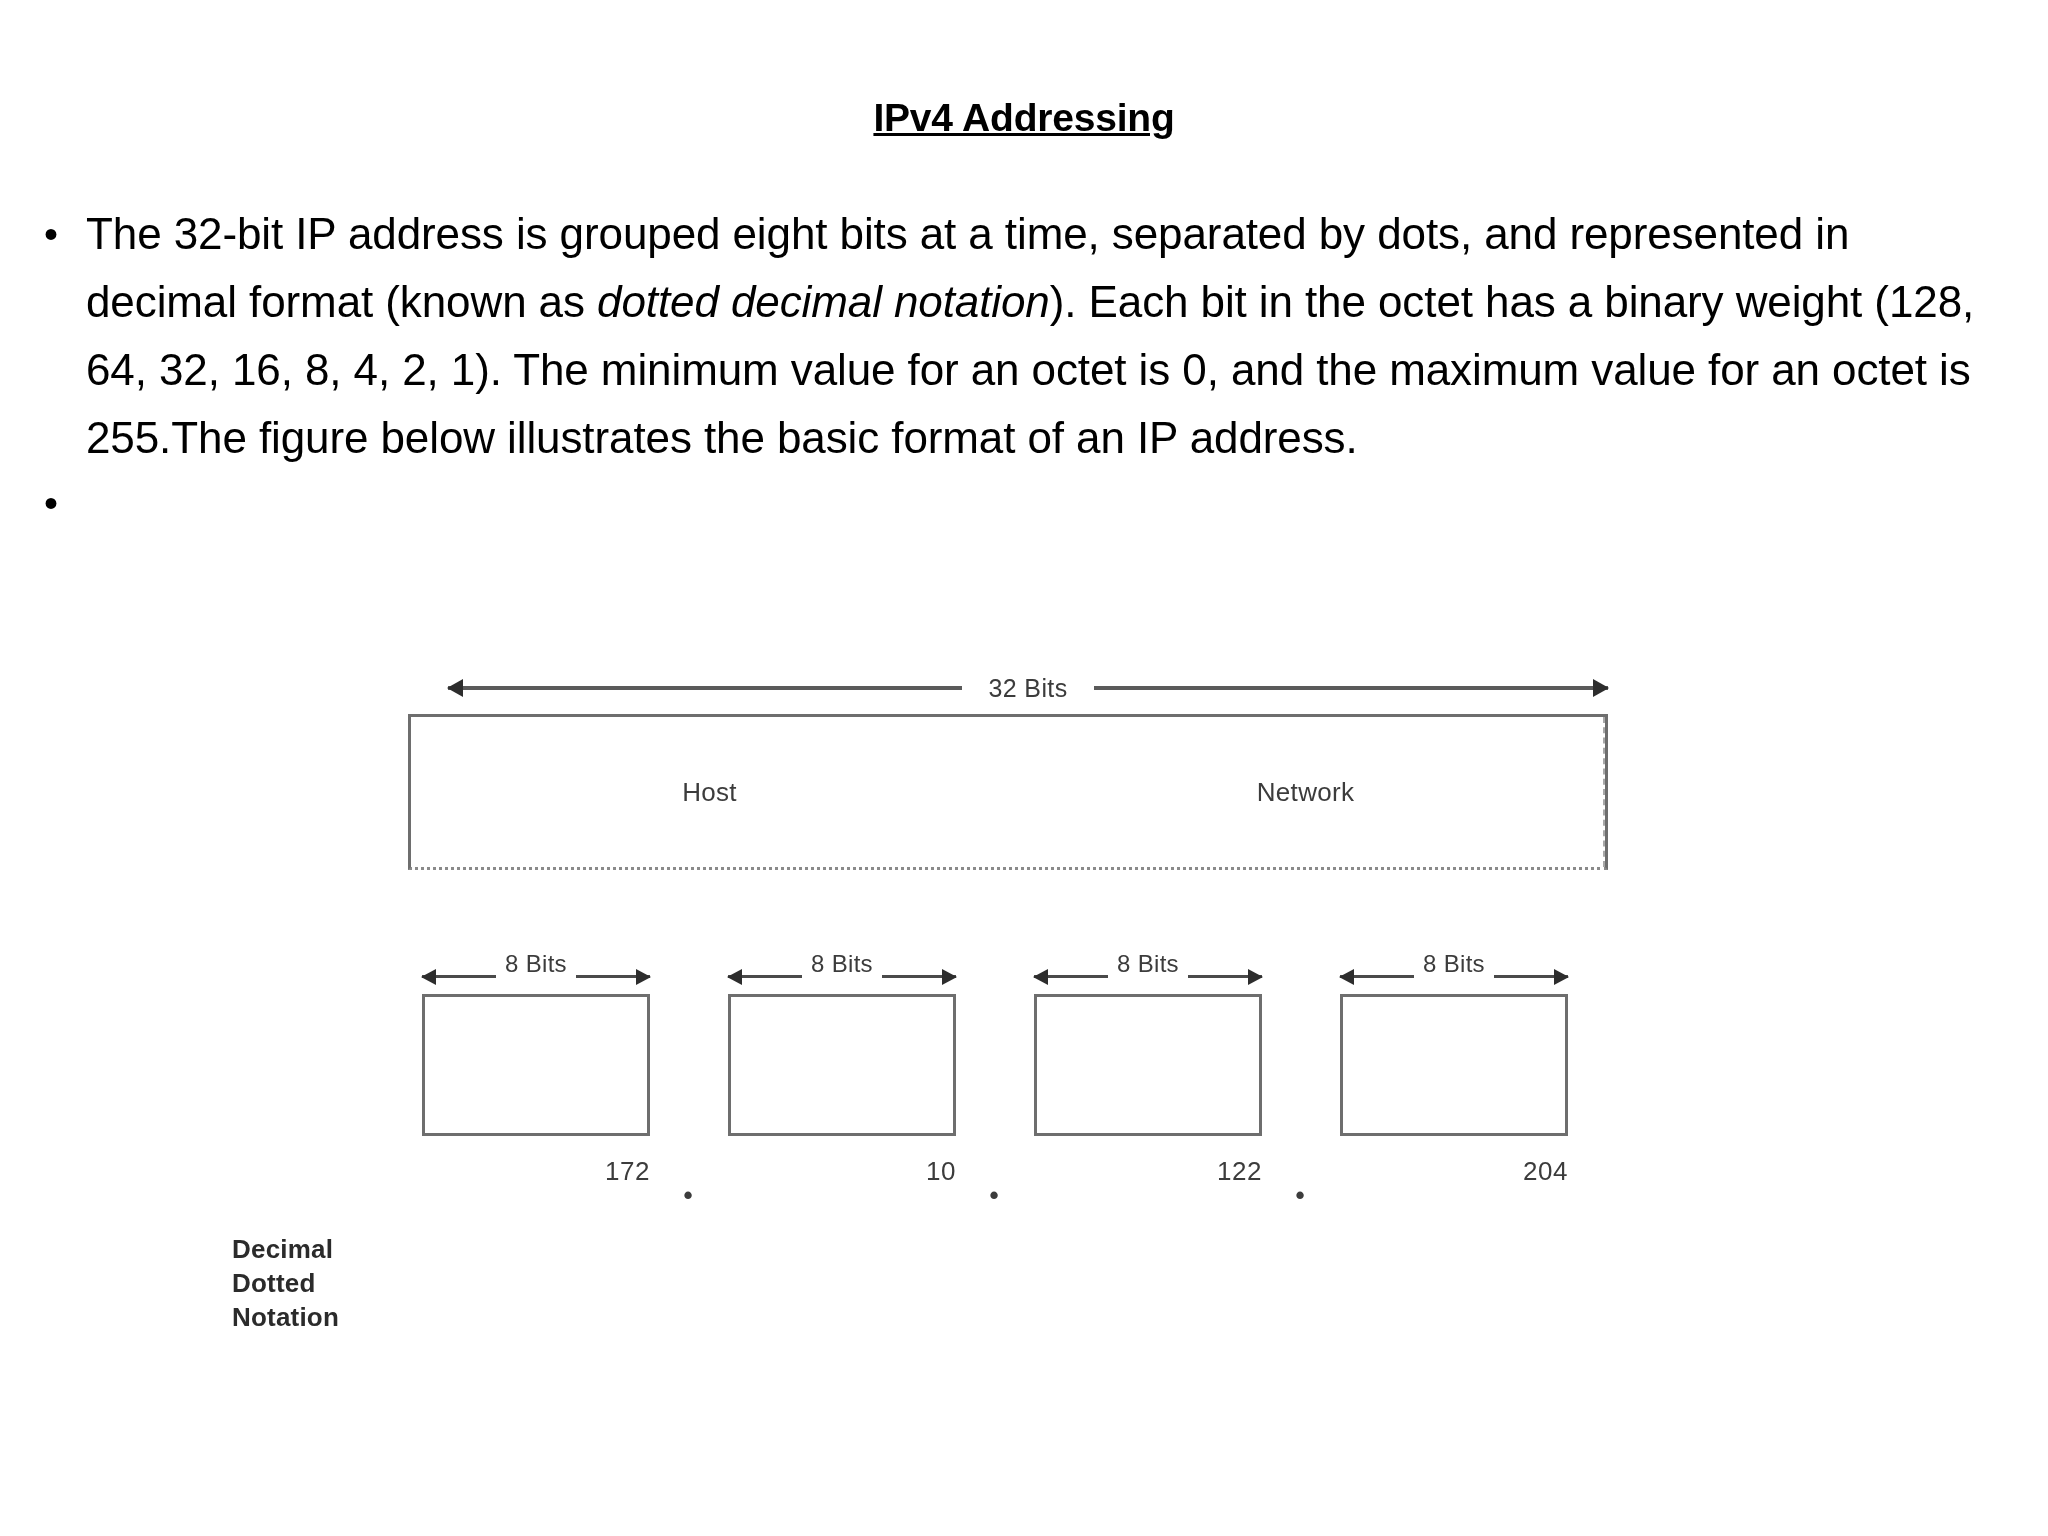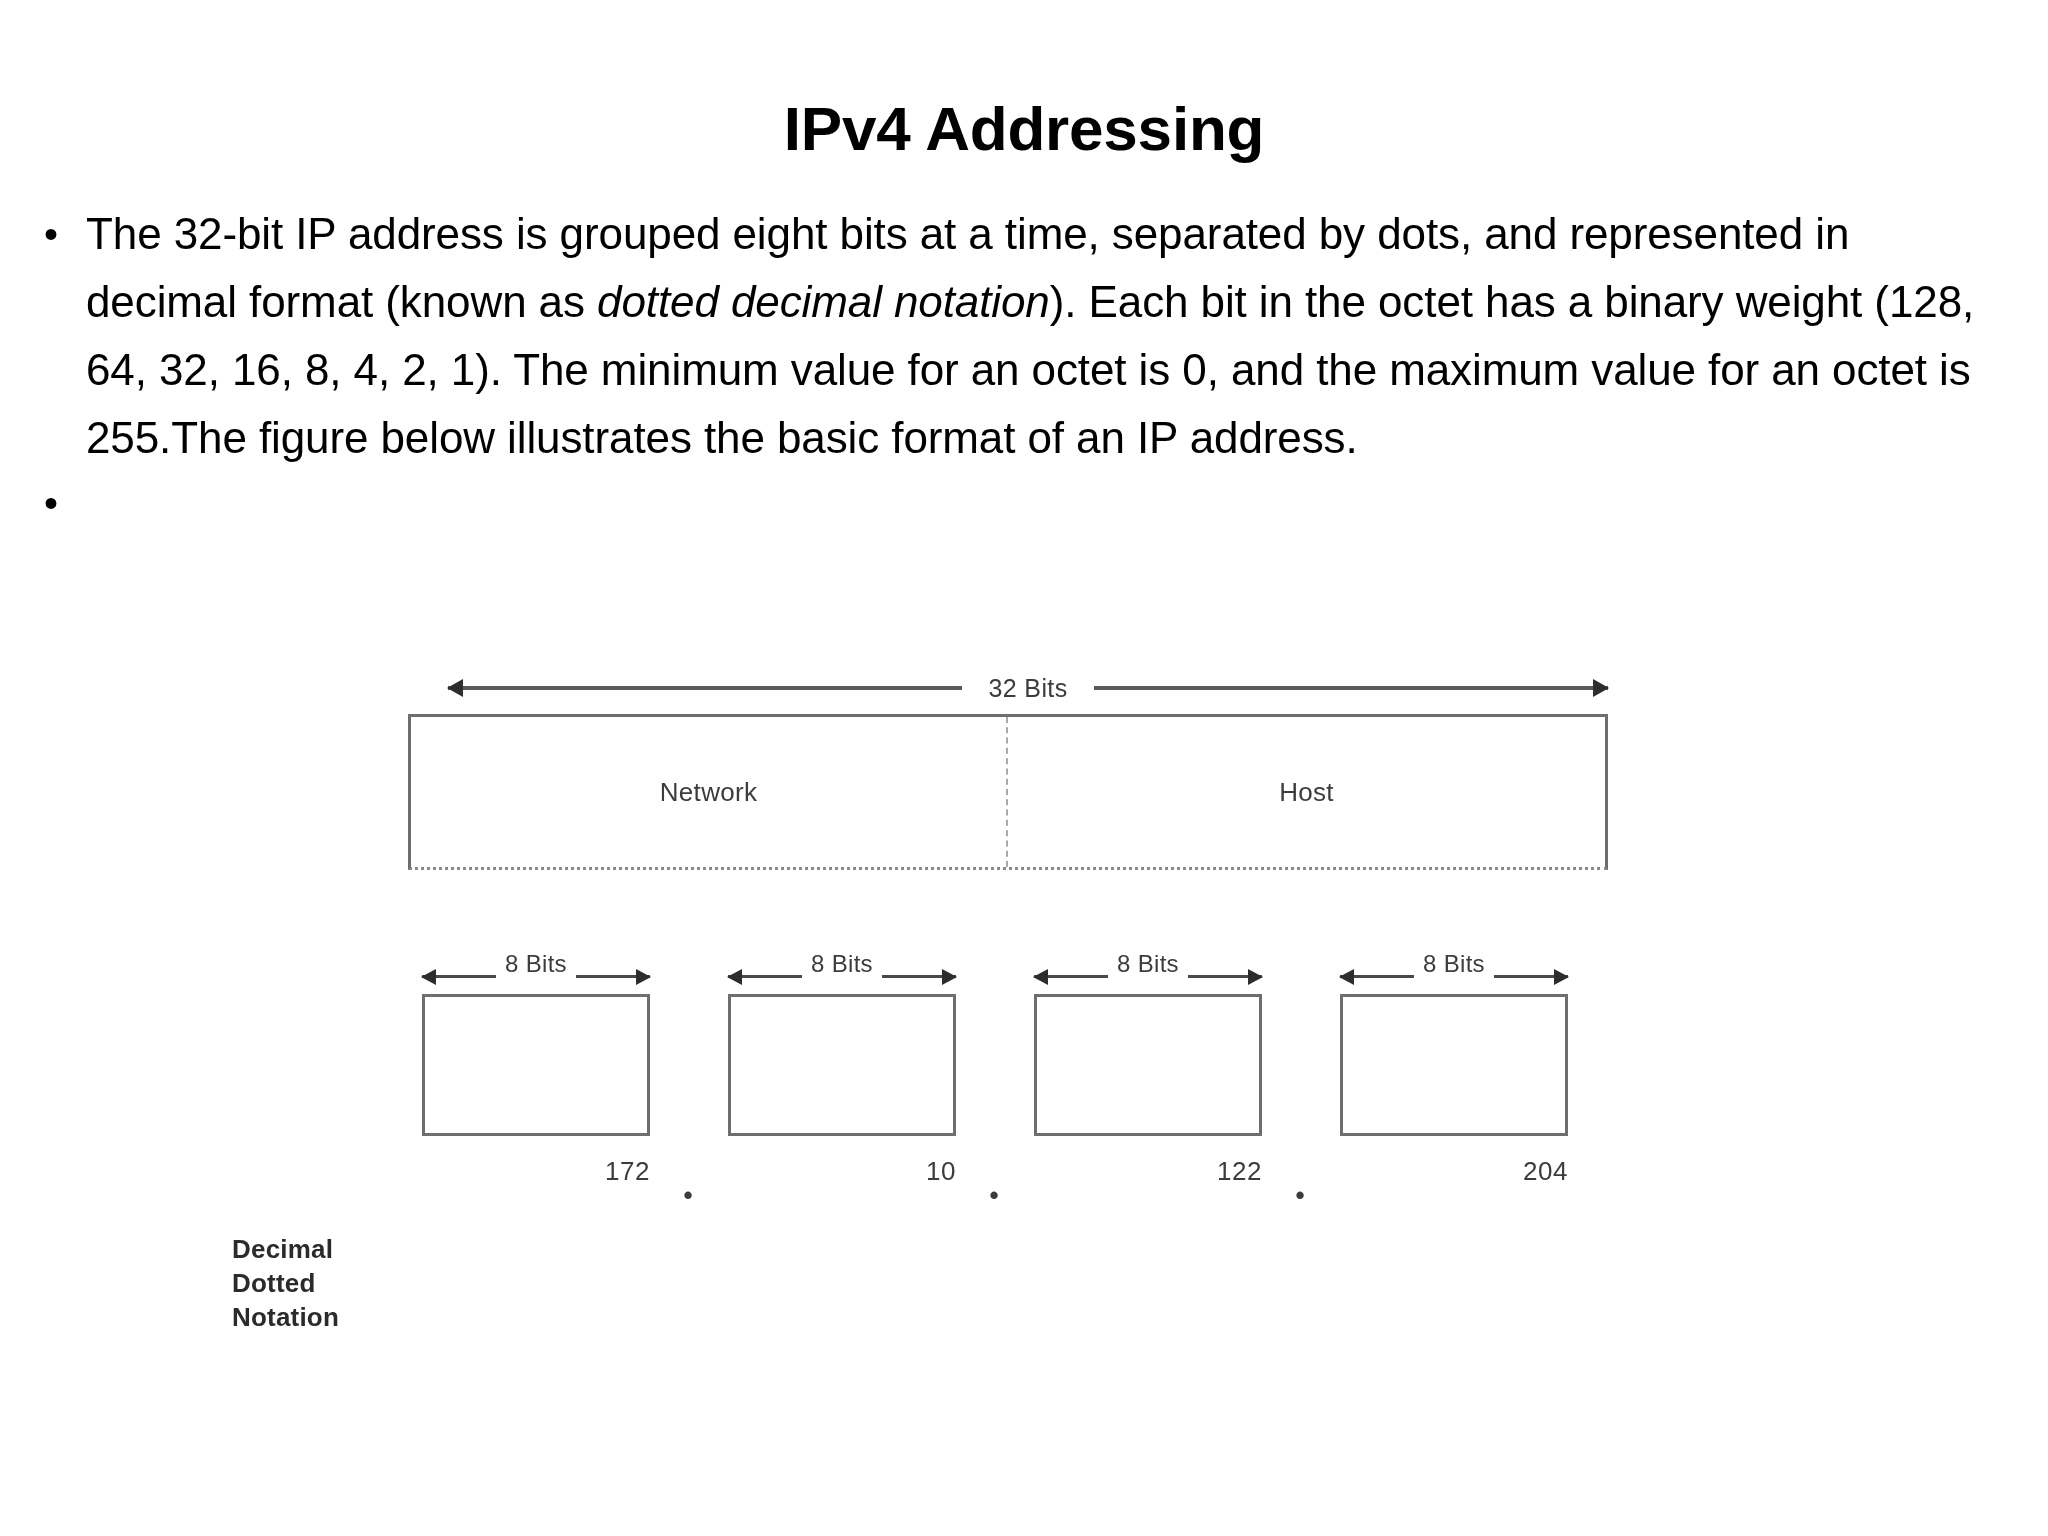--- a/index.html
+++ b/index.html
@@ -16,24 +16,25 @@
     position: relative;
   }
 
   
   .slide-title {
     position: absolute;
     top: 98px;
     left: 0;
     width: 2048px;
     text-align: center;
-    font-size: 62px;
+    font-size: 39px;
     font-weight: bold;
     letter-spacing: -0.2px;
     line-height: 1.0;
+    text-decoration: underline;
   }
 
   
   .body-block {
     position: absolute;
     top: 200px;
     left: 44px;
     width: 1960px;
   }
   .bullet-row {
@@ -278,25 +279,25 @@
     <div class="arrow-line">
       <span class="arrow-head-left"></span>
     </div>
     <div class="bits32-label">32 Bits</div>
     <div class="arrow-line">
       <span class="arrow-head-right"></span>
     </div>
   </div>
 
   <div class="nh-bar">
+    <div class="nh-half">
+      <span>Host</span>
+    </div>
     <div class="nh-half left">
       <span>Network</span>
-    </div>
-    <div class="nh-half">
-      <span>Host</span>
     </div>
   </div>
 
   <div class="octets">
 
     <div class="ddn-caption">
       <div>Decimal</div>
       <div>Dotted</div>
       <div>Notation</div>
     </div>

